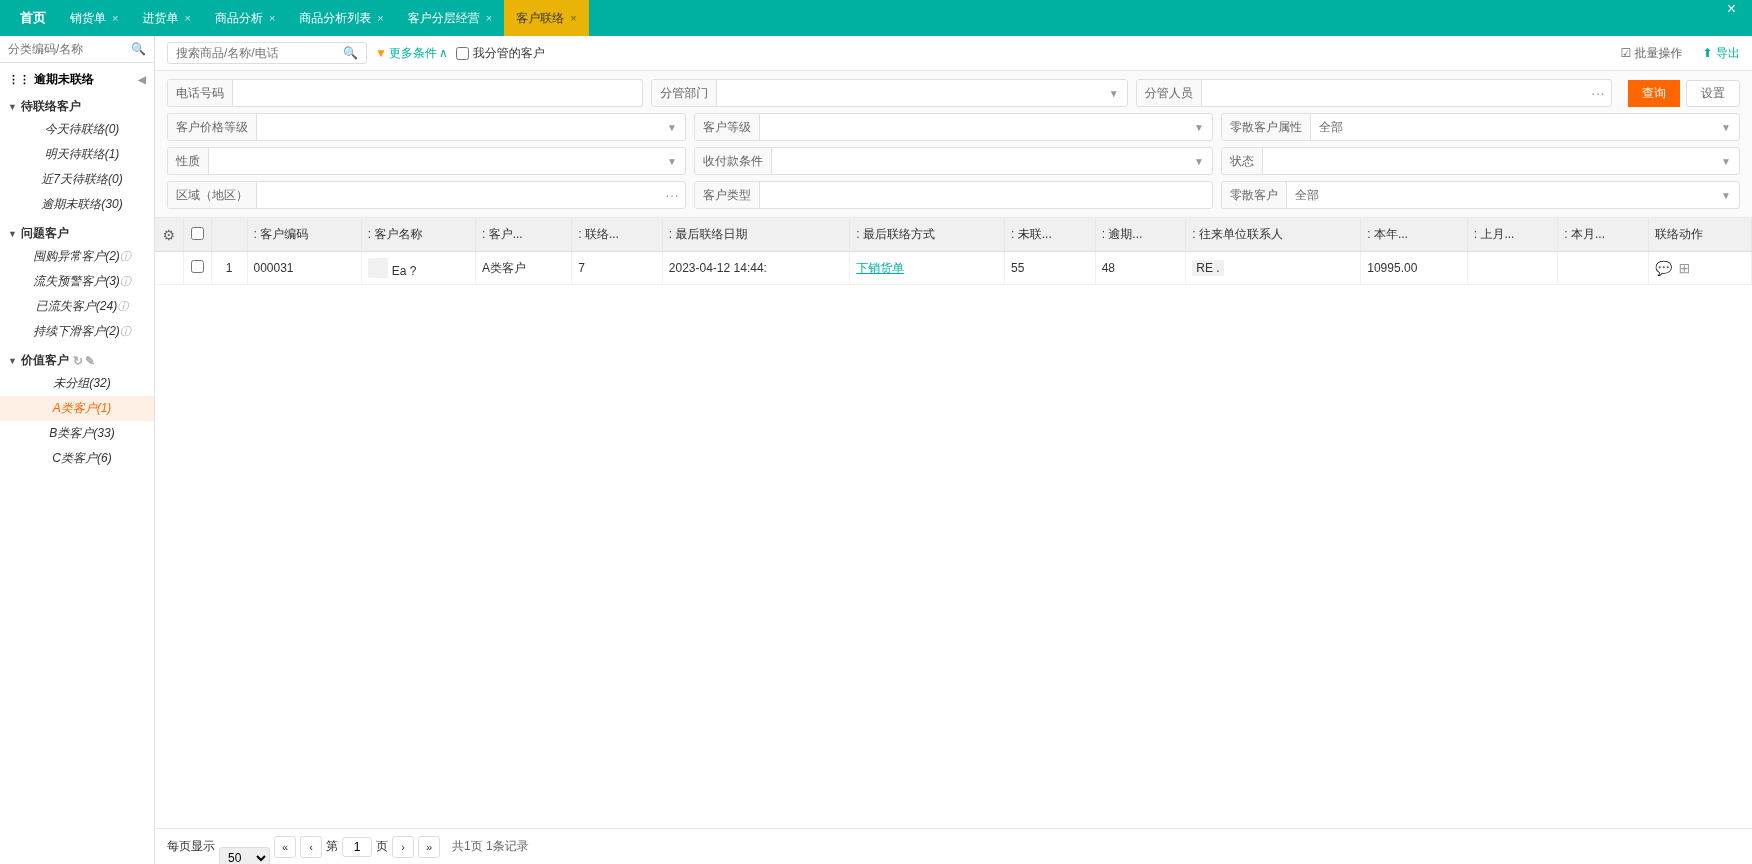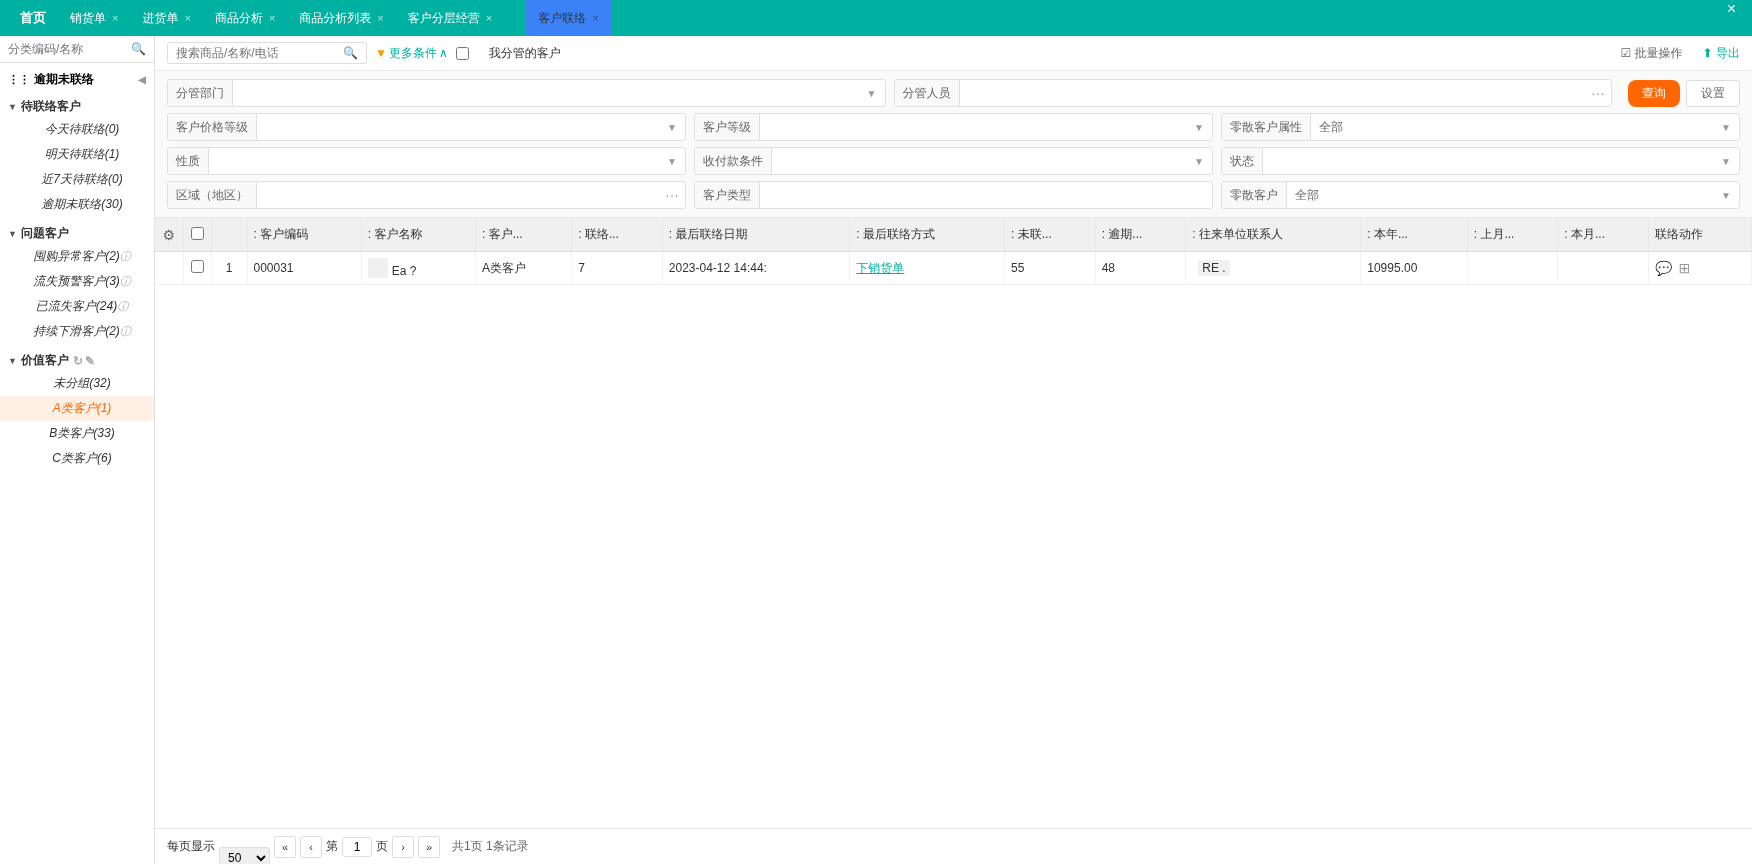--- a/index.html
+++ b/index.html
@@ -10,21 +10,21 @@
       display: flex; 
       background: #00b0a0; height: 36px;
       padding: 0 8px; color: white;
     }
     .top-nav .nav-item {
       display: flex; align-items: center;
       padding: 0 12px; height: 36px; cursor: pointer;
       font-size: 13px; color: white; white-space: nowrap;
     }
     .top-nav .nav-item.active {
-      background: #3b82f6; color: #333; margin-left: 22px;
+      background: #eab308; color: #333;
     }
     .top-nav .nav-item .close-btn {
       margin-left: 6px; font-size: 11px; opacity: 0.7;
     }
     .top-nav .nav-item.home { font-weight: bold; }
     .top-nav .spacer { flex: 1; }
     .top-nav .close-app {
       color: white; font-size: 16px; cursor: pointer; padding: 0 8px;
     }
 
@@ -79,21 +79,21 @@
     }
     .search-box {
       display: flex; align-items: center; border: 1px solid #ddd;
       border-radius: 3px; padding: 3px 8px; gap: 17px; width: 200px;
     }
     .search-box input { border: none; outline: none; font-size: 12px; width: 100%; color: #999; }
     .more-conditions {
       display: flex; align-items: center; color: #00b0a0; cursor: pointer; gap: 2px;
     }
     .my-customers {
-      display: flex; align-items: center; gap: 20px; cursor: pointer; color: #333;
+      display: flex; align-items: center; gap: 4px; cursor: pointer; color: #333;
     }
     .filter-spacer { flex: 1; }
     .batch-op-btn { color: #666; cursor: pointer; margin-right: 12px; }
     .export-btn { color: #00b0a0; cursor: pointer; }
 
     
     .advanced-filters {
       background: #fafafa; border-bottom: 1px solid #e8e8e8;
       padding: 8px 12px;
     }
@@ -311,33 +311,37 @@
       <div class="export-btn">
         <span>⬆</span>
         <span>导出</span>
       </div>
     </div>
 
     <div class="advanced-filters">
 
       <div class="filter-row">
         <div class="filter-cell" style="flex:1.2">
+          <span class="filter-label">电话号码</span>
+          <input class="filter-input" type="text" style="">
+        </div>
+        <div class="filter-cell" style="flex:1.2">
           <span class="filter-label">分管部门</span>
           <div class="filter-dropdown">
             <span></span>
             <span class="caret">▼</span>
           </div>
         </div>
         <div class="filter-cell" style="flex:1.2">
           <span class="filter-label">分管人员</span>
           <input class="filter-input" type="text" style="">
           <span class="filter-more">···</span>
         </div>
         <div style="display:flex;gap:6px;margin-left:8px;">
-          <button style="background:#ff6600;color:white;border:none;border-radius:8px;padding:4px 14px;cursor:pointer;font-size:12px;">查询</button>
+          <button style="background:#ff6600;color:white;border:none;border-radius:0;padding:4px 14px;cursor:pointer;font-size:12px;">查询</button>
           <button style="background:white;color:#666;border:1px solid #ddd;border-radius:3px;padding:4px 14px;cursor:pointer;font-size:12px;">设置</button>
         </div>
       </div>
 
       <div class="filter-row">
         <div class="filter-cell">
           <span class="filter-label">客户价格等级</span>
           <div class="filter-dropdown">
             <span></span>
             <span class="caret">▼</span>
@@ -483,21 +487,21 @@
             </td>
             <td>A类客户</td>
             <td>7</td>
             <td>2023-04-12 14:44:</td>
             <td>
               <span class="link">下销货单</span>
             </td>
             <td>55</td>
             <td>48</td>
             <td>
-              <span style="background:#f0f0f0;padding:1px 4px;border-radius:2px;margin-left:6px;">RE .</span>
+              <span style="background:#f0f0f0;padding:1px 4px;border-radius:2px;">RE .</span>
             </td>
             <td>10995.00</td>
             <td></td>
             <td></td>
             <td>
               <div class="action-icons">
                 <span class="action-icon" title="联络">💬</span>
                 <span class="action-icon" title="更多">⊞</span>
               </div>
             </td>

